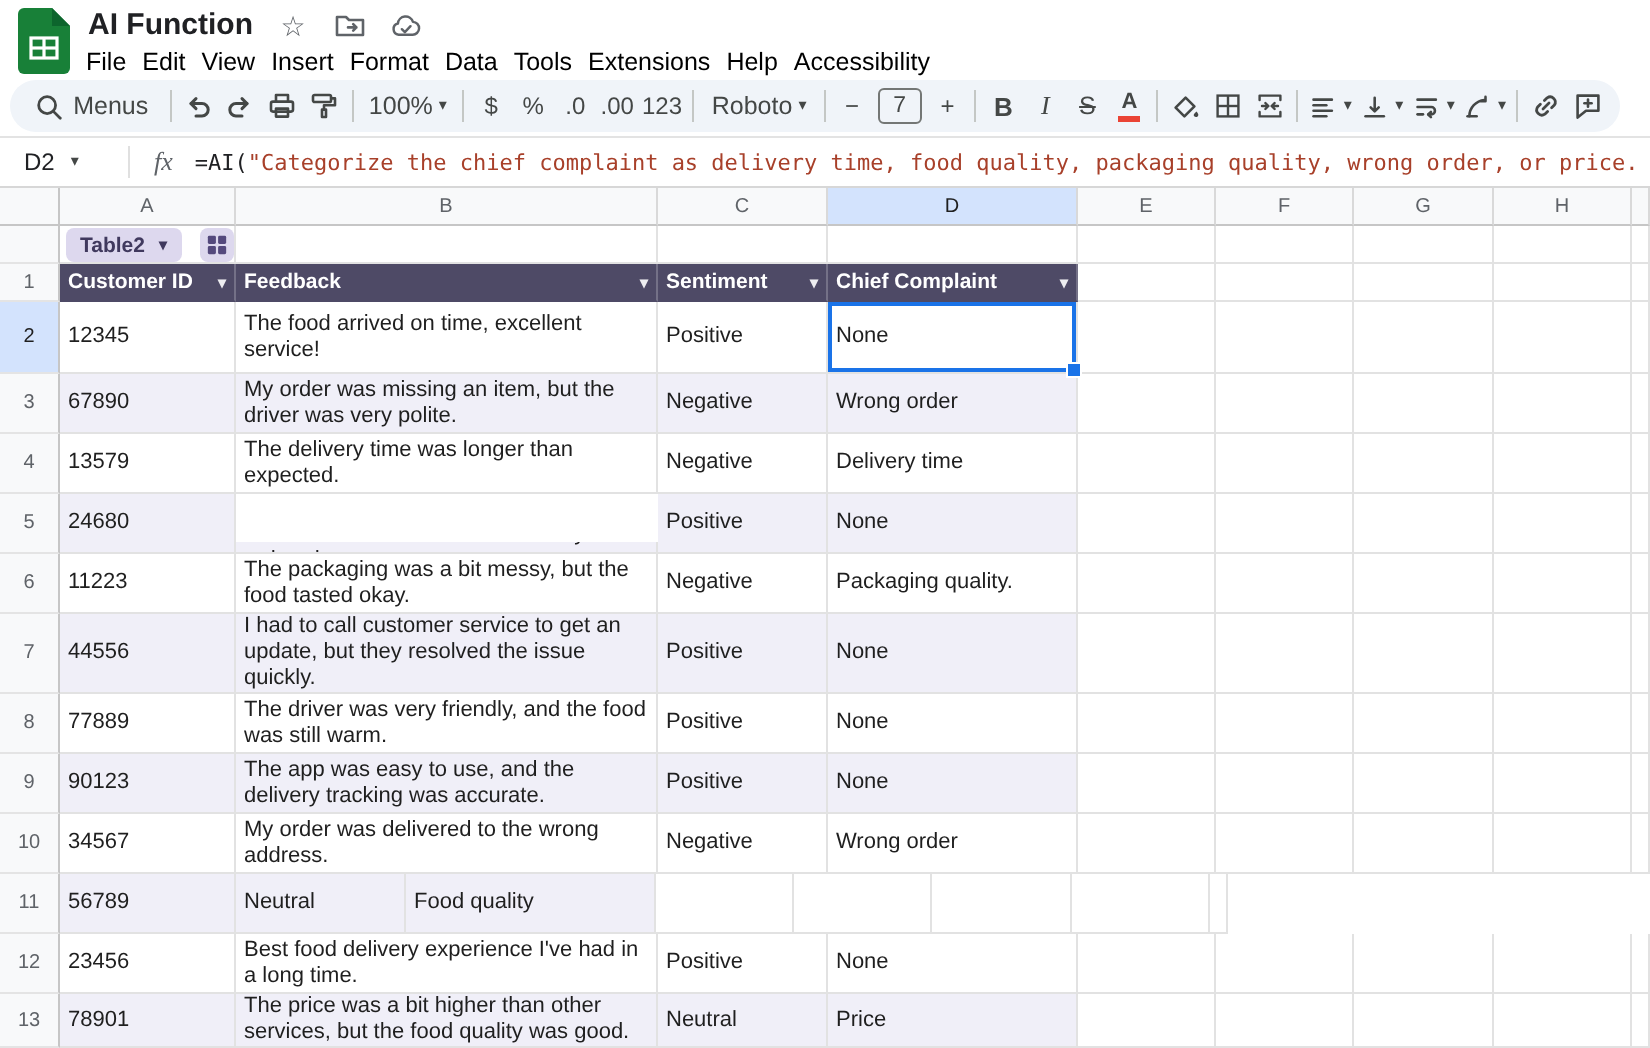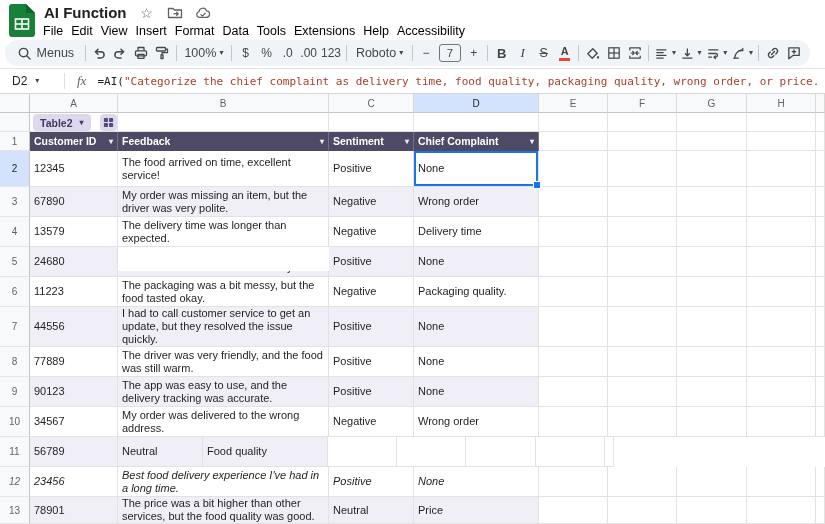--- a/index.html
+++ b/index.html
@@ -521,21 +521,21 @@
           </div>
           <div class="cell band" style="width: 125px;">
             <span class="c-text">Food quality</span>
           </div>
           <div class="cell empty" style="width: 69px;"></div>
           <div class="cell empty" style="width: 69px;"></div>
           <div class="cell empty" style="width: 70px;"></div>
           <div class="cell empty" style="width: 69px;"></div>
           <div class="cell empty" style="width: 9px;"></div>
         </div>
-        <div class="grid-row" style="height: 30px; font-style: italic;">
+        <div class="grid-row" style="height: 30px;">
           <div class="gutter">12</div>
           <div class="cell" style="width: 88px;">
             <span class="c-text">23456</span>
           </div>
           <div class="cell" style="width: 211px;">
             <span class="c-text">Best food delivery experience I've had in a long time.</span>
           </div>
           <div class="cell" style="width: 85px;">
             <span class="c-text">Positive</span>
           </div>

